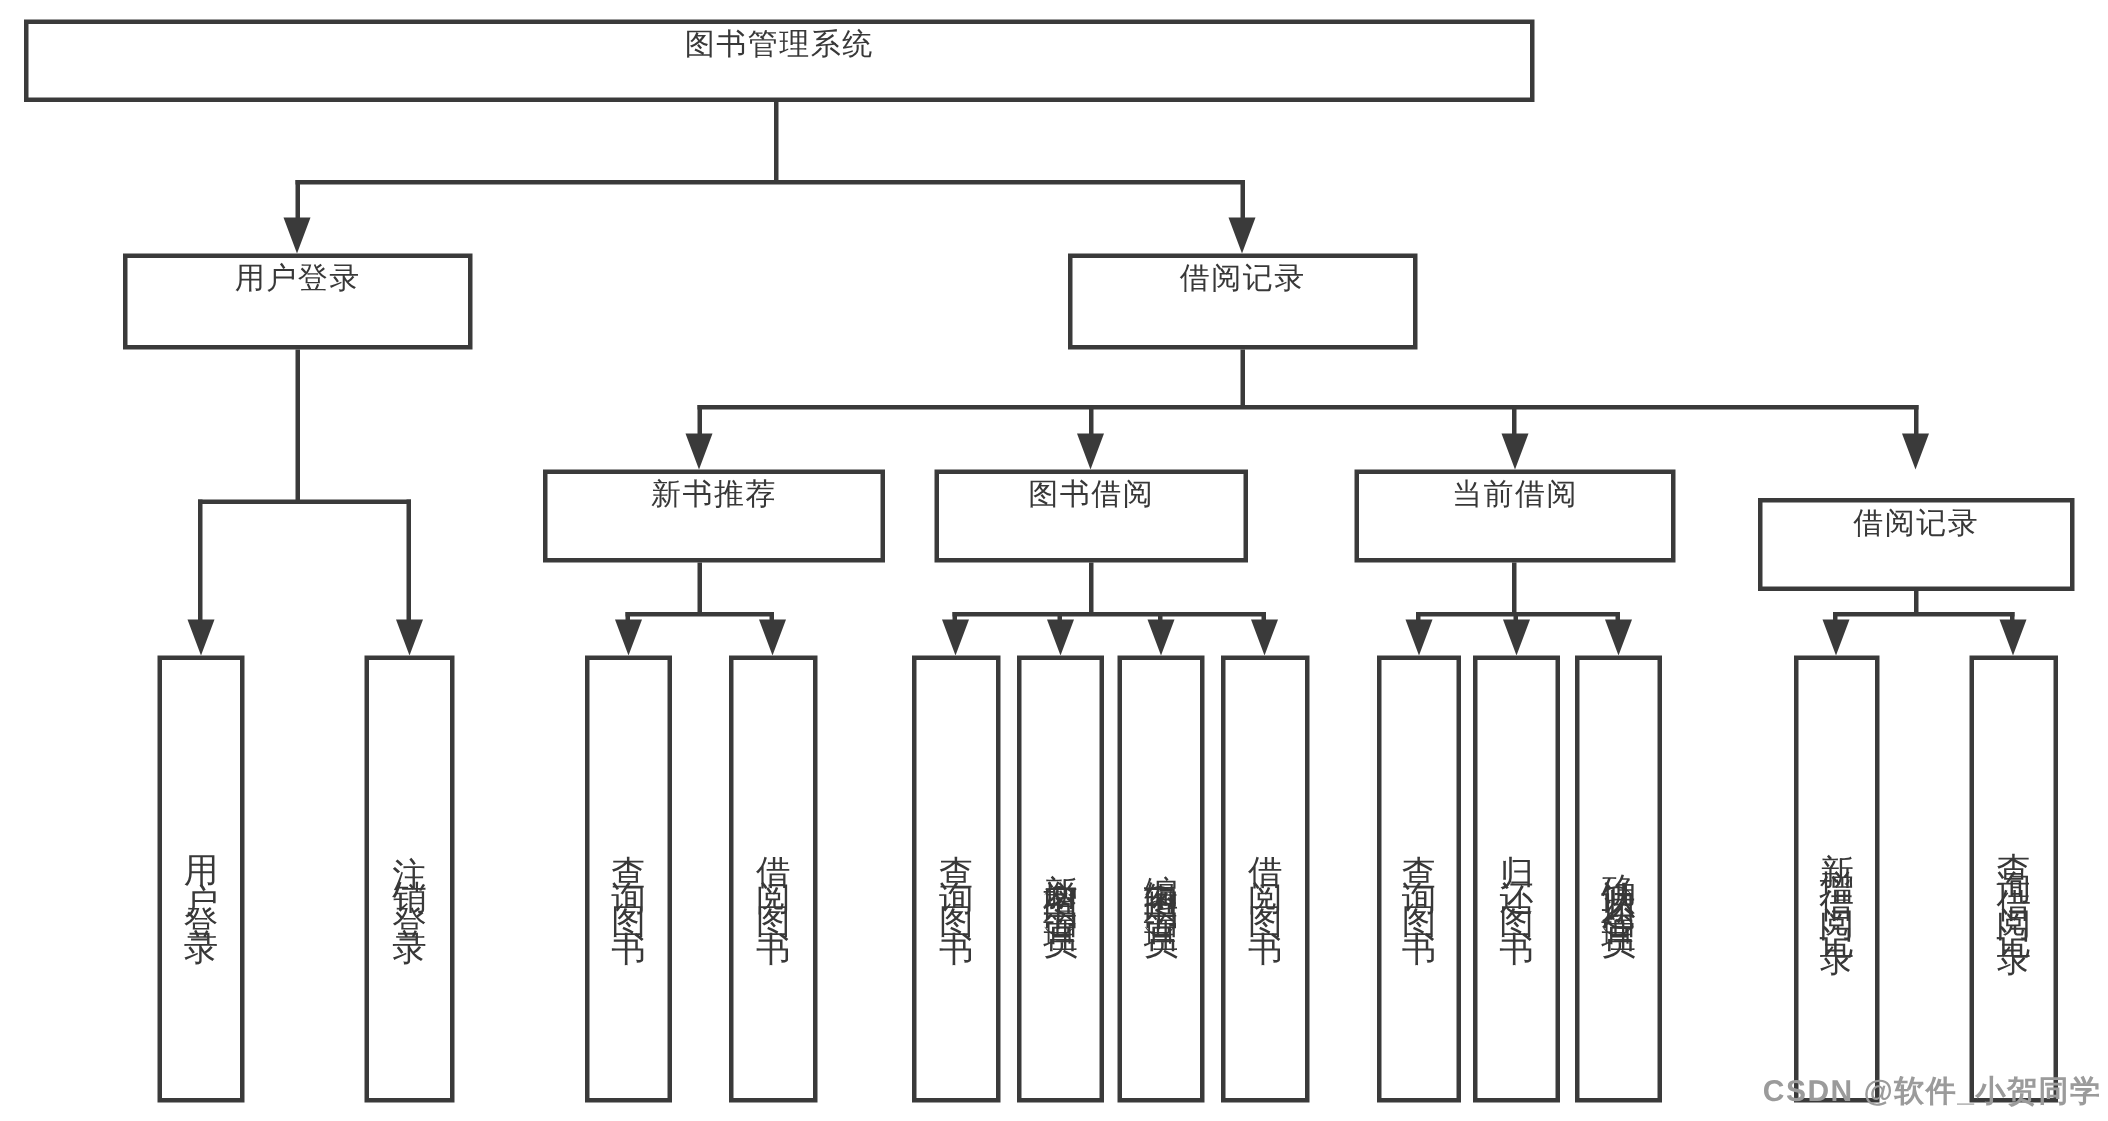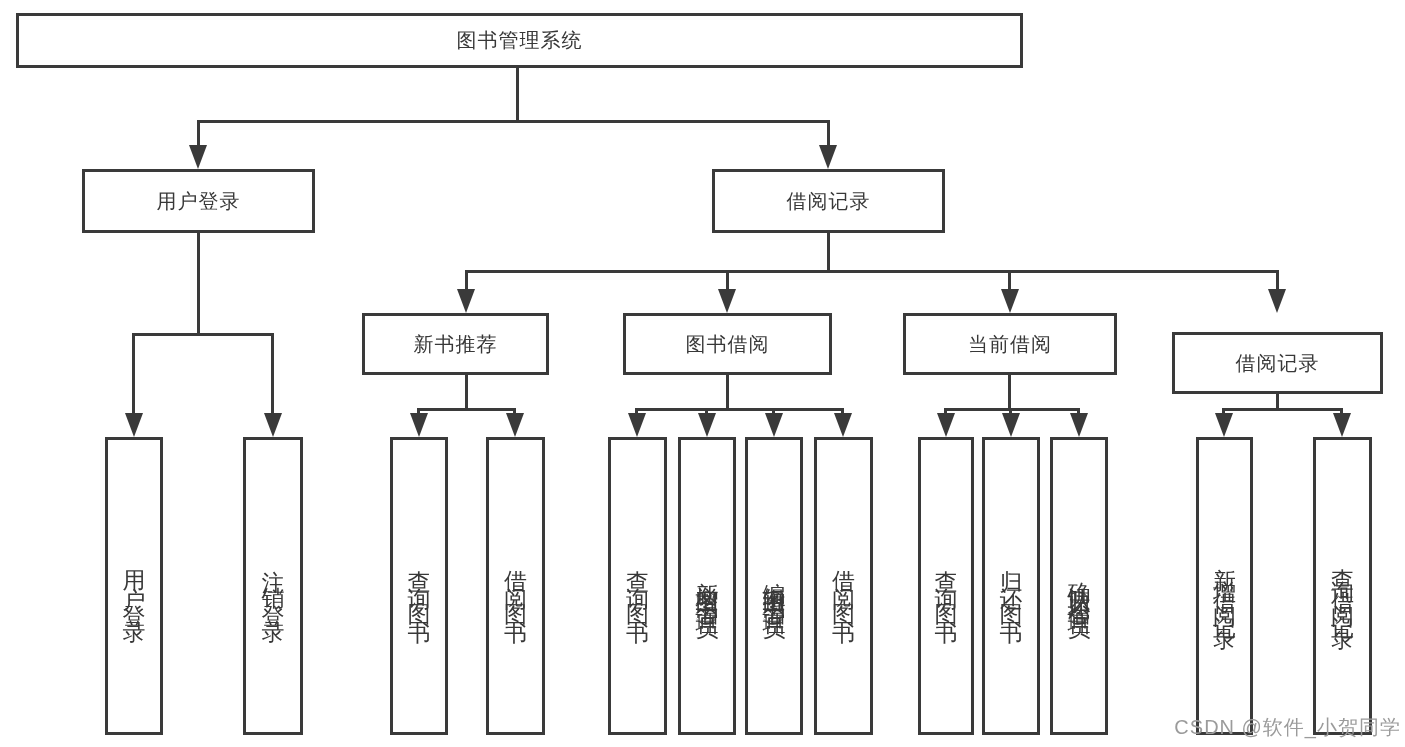--- a/index.html
+++ b/index.html
@@ -14,33 +14,33 @@
   
   .vl{position:absolute;width:3px;background:#3a3a3a;}
   .hl{position:absolute;height:3px;background:#3a3a3a;}
   
   .arr{position:absolute;width:0;height:0;
        border-left:9px solid transparent;border-right:9px solid transparent;
        border-top:24px solid #3a3a3a;}
   
   .hbox{position:absolute;box-sizing:border-box;
         border:3px solid #3a3a3a;background:#fff;
-        display:flex;align-items:center;justify-content:center;
+        display:flex;align-items:flex-start;justify-content:center;
         font-size:20px;letter-spacing:1px;color:#383838;}
   
   .vbox{position:absolute;box-sizing:border-box;top:437px;height:298px;
         border:3px solid #3a3a3a;background:#fff;
         display:flex;align-items:center;justify-content:center;}
   .vtext{writing-mode:vertical-rl;text-orientation:mixed;
          font-size:23px;line-height:1;color:#383838;white-space:nowrap;}
   .sp4 .vtext{letter-spacing:17px;}
   .sp6 .vtext{letter-spacing:12px;}
   .sp9 .vtext{letter-spacing:5px;}
   .watermark{position:absolute;right:4px;bottom:6px;
-             font-size:20px;color:#9b9b9b;letter-spacing:1px;}
+             font-size:20px;color:#9b9b9b;letter-spacing:1px;font-weight:bold;}
 </style>
 </head>
 <body>
 
 <div class="canvas">
 
   <div class="vl" style="left:516px;top:66px;height:56px"></div>
   <div class="hl" style="left:197px;top:120px;width:633px"></div>
   <div class="vl" style="left:197px;top:120px;height:30px"></div>
   <div class="vl" style="left:827px;top:120px;height:30px"></div>
@@ -103,21 +103,21 @@
     <span>图书管理系统</span>
   </div>
 
   <div class="hbox" style="left:82px;top:169px;width:233px;height:64px">
     <span>用户登录</span>
   </div>
   <div class="hbox" style="left:712px;top:169px;width:233px;height:64px">
     <span>借阅记录</span>
   </div>
 
-  <div class="hbox" style="left:362px;top:313px;width:187px;height:62px">
+  <div class="hbox" style="left:362px;top:313px;width:228px;height:62px">
     <span>新书推荐</span>
   </div>
   <div class="hbox" style="left:623px;top:313px;width:209px;height:62px">
     <span>图书借阅</span>
   </div>
   <div class="hbox" style="left:903px;top:313px;width:214px;height:62px">
     <span>当前借阅</span>
   </div>
   <div class="hbox" style="left:1172px;top:332px;width:211px;height:62px">
     <span>借阅记录</span>

